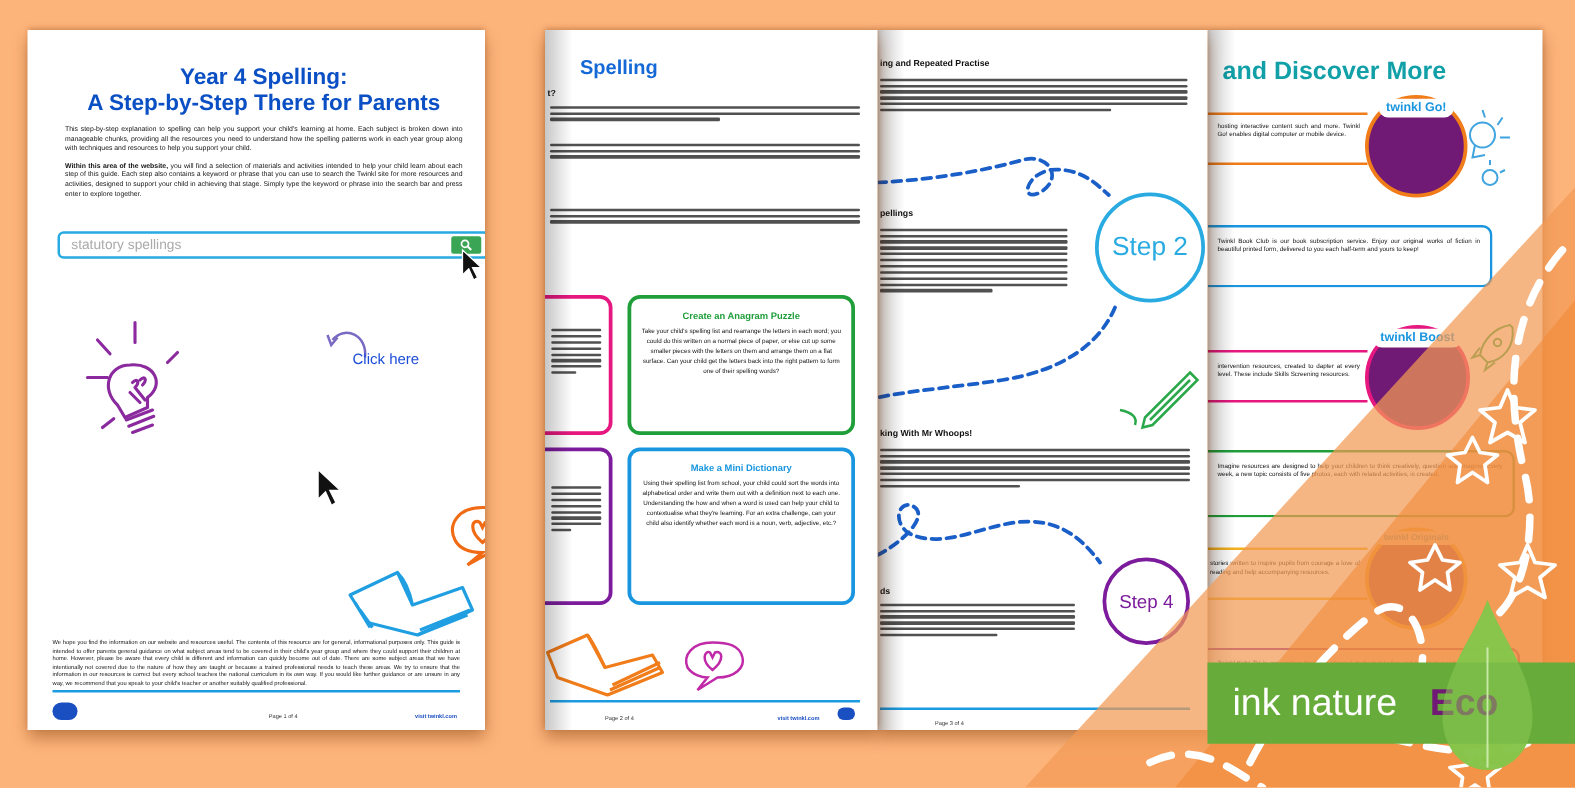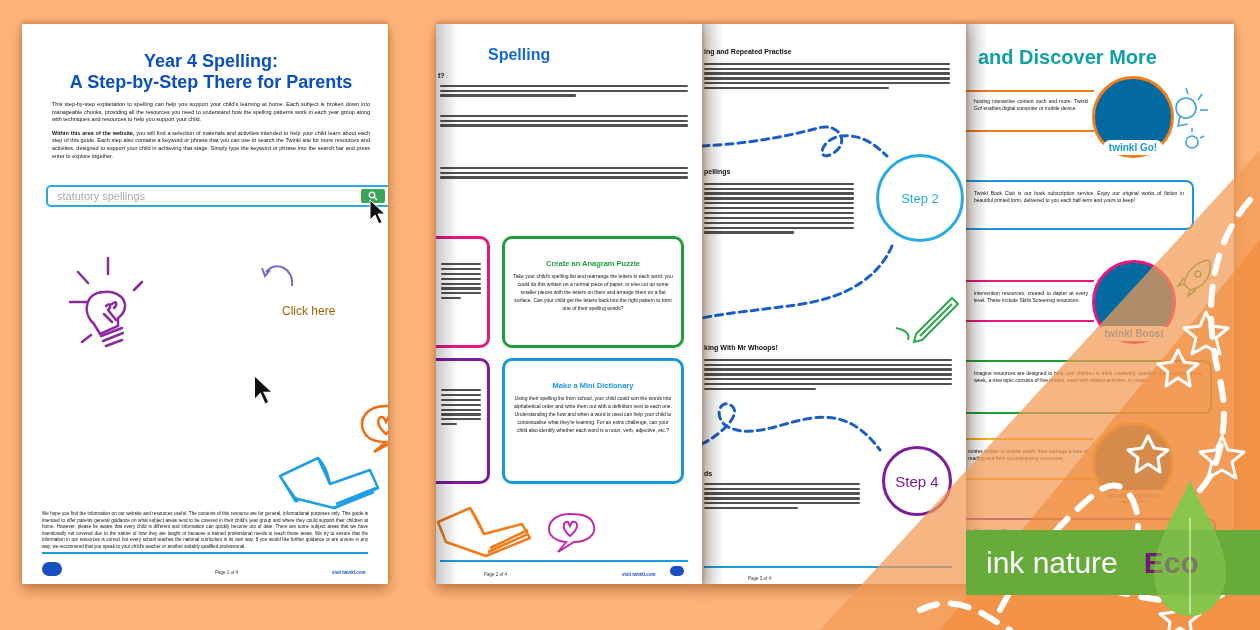--- a/index.html
+++ b/index.html
@@ -14,38 +14,38 @@
   .title { color:#0a4fc4; font-weight:bold; text-align:center; font-size:18px; line-height:21px; margin-top:27px; }
   .body-text { font-size:5.5px; line-height:7.6px; color:#111; text-align:justify; }
   .fake-lines { position:relative; }
   .fake-lines span.l { display:block; height:2.2px; background:#333; margin:2.7px 0; border-radius:1px; opacity:0.85; }
 
   .search { position:absolute; left:24px; top:161px; width:346px; height:22px; border:2px solid #29abe2; border-radius:5px; box-sizing:border-box; background:#fff; }
   .search-ph { position:absolute; left:9px; top:3px; font-size:11px; color:#aaa; }
   .search-btn { position:absolute; right:5px; top:2px; width:24px; height:14px; background:#3aa655; border-radius:2px; display:flex; align-items:center; justify-content:center; }
 
   .step1 { position:absolute; left:151px; top:268px; width:112px; height:112px; border:5px solid #22a23a; border-radius:50%; box-sizing:border-box; display:flex; align-items:center; justify-content:center; color:#22a23a; font-size:24px; }
-  .click-here { position:absolute; left:260px; top:280px; color:#a16207; font-size:12px; }
+  .click-here { position:absolute; left:260px; top:256px; color:#1d4ed8; font-size:12px; }
 
   .footer-line { position:absolute; left:20px; right:20px; height:2px; background:#1d9be0; }
   .page-no { position:absolute; font-size:4.5px; color:#333; }
   .visit { position:absolute; font-size:4.5px; color:#1a4fc2; font-weight:bold; }
 
-  .h2 { color:#1569d6; font-weight:bold; font-size:16px; position:absolute;margin-left:24px; }
+  .h2 { color:#1569d6; font-weight:bold; font-size:16px; position:absolute; }
   .card { position:absolute; border:3px solid; border-radius:10px; box-sizing:border-box; background:#fff; }
-  .card-title { text-align:center; font-size:7.5px; font-weight:bold; margin-top:20px; }
+  .card-title { text-align:center; font-size:7.5px; font-weight:bold; margin-top:9px; }
   .card-text { font-size:5px; line-height:8px; text-align:center; margin:4px 8px; color:#111; }
 
-  .step-circle { position:absolute; border:3px solid; border-radius:50%; box-sizing:border-box; display:flex; align-items:center; justify-content:center; font-size:13px; background:#fff; }
+  .step-circle { position:absolute; border:3px solid; border-radius:50%; box-sizing:border-box; display:flex; align-items:center; justify-content:center; font-size:21px; background:#fff; }
   .sub-h { position:absolute; font-size:7px; font-weight:bold; color:#111; }
 
   .discover { position:absolute; left:12px; top:22px; color:#12a0a8; font-weight:bold; font-size:20px; white-space:nowrap; }
   .band { position:absolute; left:0; height:42px; border-top:2px solid; border-bottom:2px solid; box-sizing:border-box; }
   .box { position:absolute; left:0; border:2px solid; border-left:none; border-radius:0 8px 8px 0; box-sizing:border-box; }
-  .logo-circle { position:absolute; border-radius:50%; background:#0369a1; border:3px solid; box-sizing:border-box; display:flex; flex-direction:column; align-items:center; justify-content:flex-end; color:#fff; font-weight:bold; }
+  .logo-circle { position:absolute; border-radius:50%; background:#701a75; border:3px solid; box-sizing:border-box; display:flex; flex-direction:column; align-items:center; justify-content:flex-start; color:#fff; font-weight:bold; }
   .cloud { background:#fff; border-radius:12px; color:#1996df; font-size:10px; padding:2px 6px; font-weight:bold; }
 
   .overlay-orange { position:absolute; left:0; top:0; width:1260px; height:630px; pointer-events:none; z-index:10; }
   .eco { position:absolute; left:966px; top:530px; width:294px; height:65px; background:#67ac3a; z-index:12; display:flex; align-items:center; }
   .eco-text { color:#fff; font-size:30px; margin-left:20px; }
   .eco-word { color:#701a75; font-size:30px; font-weight:bold; margin-left:26px; }
   .drop { position:absolute; z-index:11; pointer-events:none; }
 </style>
 </head>
 <body>

